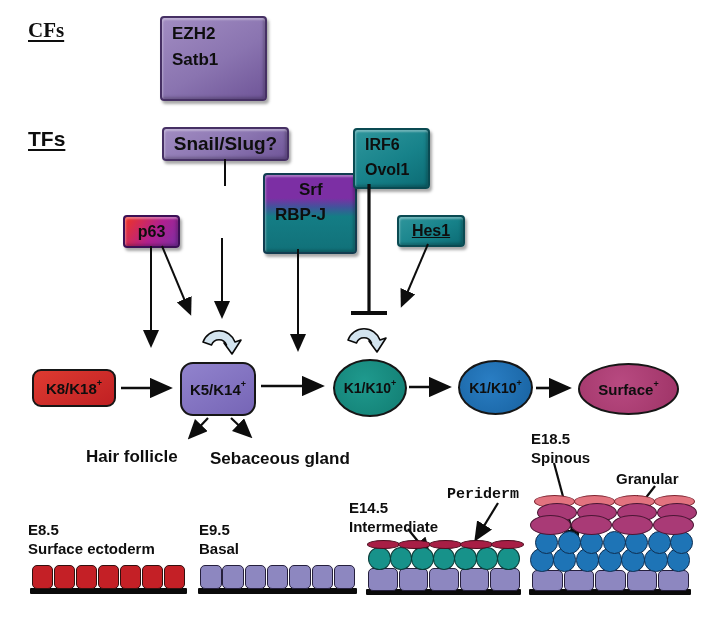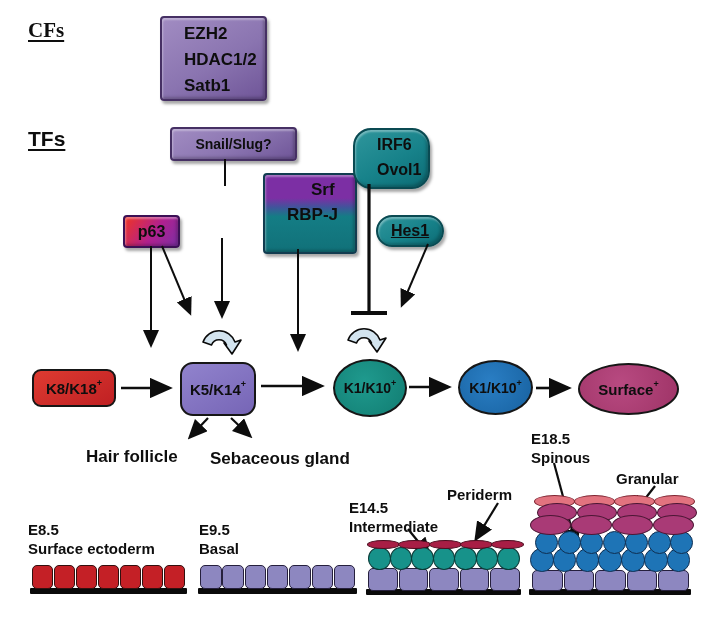--- a/index.html
+++ b/index.html
@@ -2,24 +2,24 @@
 <html><head>
 <meta charset="utf-8">
 <style>
   html,body{margin:0;padding:0;background:#fff;}
   .canvas{position:relative;width:716px;height:620px;background:#ffffff;
     font-family:"Liberation Sans",sans-serif;font-weight:bold;color:#0e0e0e;overflow:hidden;}
   .heading{position:absolute;font-size:21px;text-decoration:underline;text-underline-offset:3px;}
   .fbox{position:absolute;border:2px solid #463064;border-radius:4px;
     box-shadow:2px 3px 3px rgba(0,0,0,.35), inset 1px 2px 2px rgba(255,255,255,.35), inset -2px -2px 3px rgba(0,0,0,.22);}
   .fbox.purple{background:linear-gradient(150deg,#a18cc2 0%,#8a74b0 55%,#6f5598 100%);border-color:#463064;}
-  .fbox.teal{background:linear-gradient(150deg,#2f969c 0%,#17828a 55%,#0c6b74 100%);border-color:#0a4a52;border-radius:18px;}
+  .fbox.teal{background:linear-gradient(150deg,#2f969c 0%,#17828a 55%,#0c6b74 100%);border-color:#0a4a52;}
   .fbox.p63grad{background:linear-gradient(125deg,#ef3424 0%,#b1208f 55%,#7c2fa4 100%);border-color:#3c1055;}
   .fbox.srfgrad{background:linear-gradient(180deg,#7c2fa4 0%,#7c2fa4 30%,#40549b 42%,#147d85 54%,#117179 100%);border-color:#123c50;}
-  .fbox .bl{font-size:17px;line-height:26px;padding-left:22px;white-space:nowrap;}
+  .fbox .bl{font-size:17px;line-height:26px;padding-left:10px;white-space:nowrap;}
   .fbox.center{display:flex;flex-direction:column;align-items:center;justify-content:center;text-align:center;}
   .fbox.center .bl{padding-left:0;}
   .stage{position:absolute;display:flex;align-items:center;justify-content:center;
     border:2.5px solid #161616;font-size:15px;white-space:nowrap;}
   .stage .sup,.sup{font-size:9px;position:relative;top:-5px;}
   .rrect8{border-radius:9px;}
   .rrect13{border-radius:13px;}
   .ellipse{border-radius:50%;}
   .bg-k8{background:linear-gradient(150deg,#dd3b31,#c02023);}
   .bg-k5{background:linear-gradient(150deg,#9183cd,#7665b6);}
@@ -35,40 +35,39 @@
 </head>
 <body>
 
 <div class="canvas">
 
   <div class="heading" style="left:28px;top:18px;font-family:Liberation Serif, serif;">CFs</div>
   <div class="heading" style="left:28px;top:127px;">TFs</div>
 
   <div class="fbox purple" style="left:160px;top:16px;width:103px;height:78px;padding-top:3px;">
     <div class="bl">EZH2</div>
-    <div class="bl">HDAC1/2</div>
     <div class="bl">Satb1</div>
   </div>
 
-  <div class="fbox purple center" style="left:162px;top:127px;width:123px;height:30px;font-size:14px;margin-left:8px;">Snail/Slug?</div>
+  <div class="fbox purple center" style="left:162px;top:127px;width:123px;height:30px;font-size:19px;">Snail/Slug?</div>
 
 
   <div class="fbox p63grad center" style="left:123px;top:215px;width:53px;height:29px;font-size:16px;">p63</div>
 
   <div class="fbox srfgrad" style="left:263px;top:173px;width:90px;height:75px;padding-top:2px;">
     <div class="bl" style="line-height:25px;margin-left:24px;">Srf</div>
     <div class="bl" style="line-height:25px;">RBP-J</div>
   </div>
 
   <div class="fbox teal" style="left:353px;top:128px;width:73px;height:55px;padding-top:2px;">
     <div class="bl" style="line-height:25px;font-size:16px;">IRF6</div>
     <div class="bl" style="line-height:25px;font-size:16px;">Ovol1</div>
   </div>
 
-  <div class="fbox teal center" style="left:376px;top:215px;width:64px;height:28px;font-size:16px;text-decoration:underline;">Hes1</div>
+  <div class="fbox teal center" style="left:397px;top:215px;width:64px;height:28px;font-size:16px;text-decoration:underline;">Hes1</div>
 
   <div class="stage rrect8 bg-k8" style="left:32px;top:369px;width:80px;height:34px;">
     <span>K8/K18</span>
       <span class="sup">+</span>
   </div>
   <div class="stage rrect13 bg-k5" style="left:180px;top:362px;width:72px;height:50px;">
     <span>K5/K14</span>
       <span class="sup">+</span>
   </div>
   <div class="stage ellipse bg-k1a" style="left:333px;top:359px;width:70px;height:54px;font-size:14px;">
@@ -96,21 +95,21 @@
     <div>Basal</div>
   </div>
   <div class="tlabel" style="left:349px;top:498px;">
     <div>E14.5</div>
     <div>Intermediate</div>
   </div>
   <div class="tlabel" style="left:531px;top:429px;">
     <div>E18.5</div>
     <div>Spinous</div>
   </div>
-  <div class="tlabel" style="left:447px;top:485px;">Periderm</div>
+  <div class="tlabel" style="left:447px;top:485px;font-family:Liberation Mono, monospace;">Periderm</div>
   <div class="tlabel" style="left:616px;top:469px;">Granular</div>
 
   <div id="tissue-layer">
       <div class="baseline" style="left: 30px; top: 588px; width: 157px; height: 6px; z-index: 0;"></div>
       <div class="cell" style="left: 32px; top: 565px; width: 21px; height: 24px; background: rgb(196, 32, 38); border-color: rgb(51, 16, 15); border-radius: 5px; z-index: 2;"></div>
       <div class="cell" style="left: 54px; top: 565px; width: 21px; height: 24px; background: rgb(196, 32, 38); border-color: rgb(51, 16, 15); border-radius: 5px; z-index: 2;"></div>
       <div class="cell" style="left: 76px; top: 565px; width: 21px; height: 24px; background: rgb(196, 32, 38); border-color: rgb(51, 16, 15); border-radius: 5px; z-index: 2;"></div>
       <div class="cell" style="left: 98px; top: 565px; width: 21px; height: 24px; background: rgb(196, 32, 38); border-color: rgb(51, 16, 15); border-radius: 5px; z-index: 2;"></div>
       <div class="cell" style="left: 120px; top: 565px; width: 21px; height: 24px; background: rgb(196, 32, 38); border-color: rgb(51, 16, 15); border-radius: 5px; z-index: 2;"></div>
       <div class="cell" style="left: 142px; top: 565px; width: 21px; height: 24px; background: rgb(196, 32, 38); border-color: rgb(51, 16, 15); border-radius: 5px; z-index: 2;"></div>

